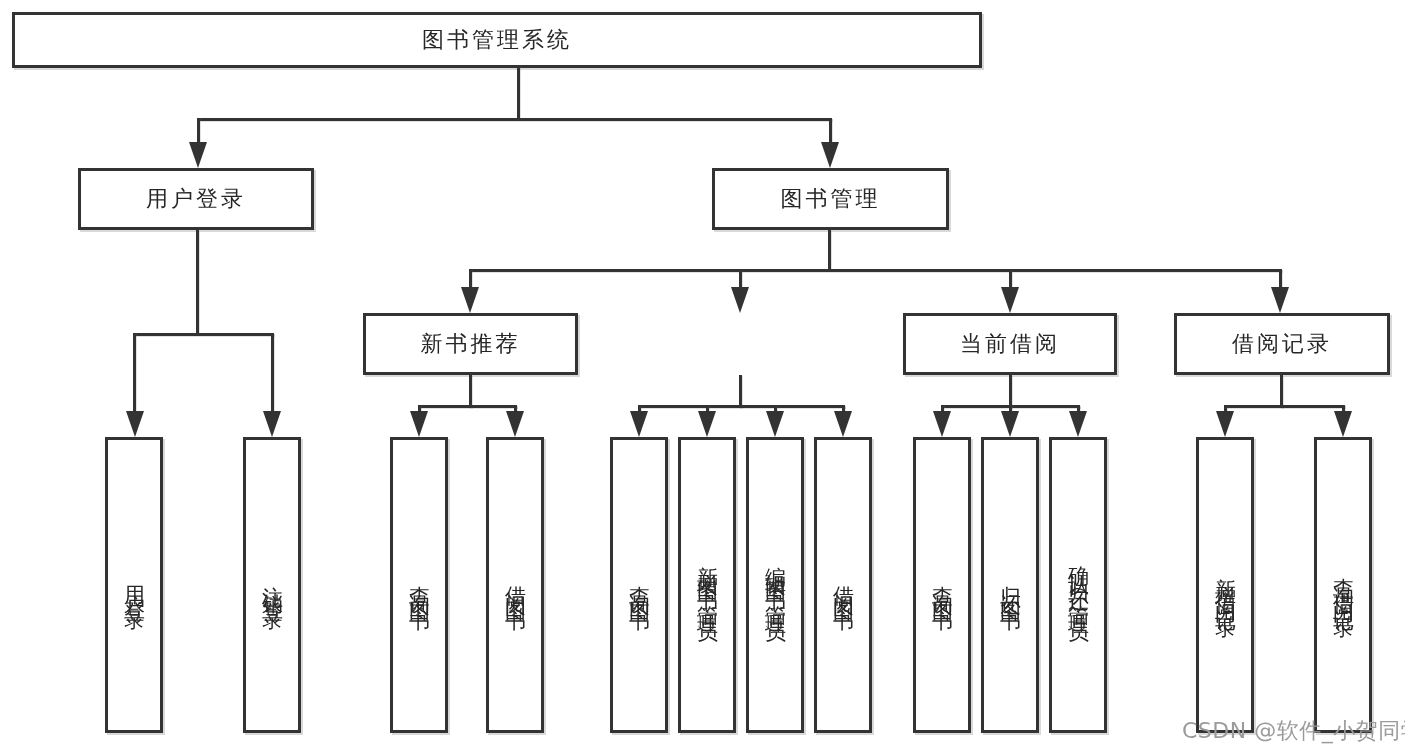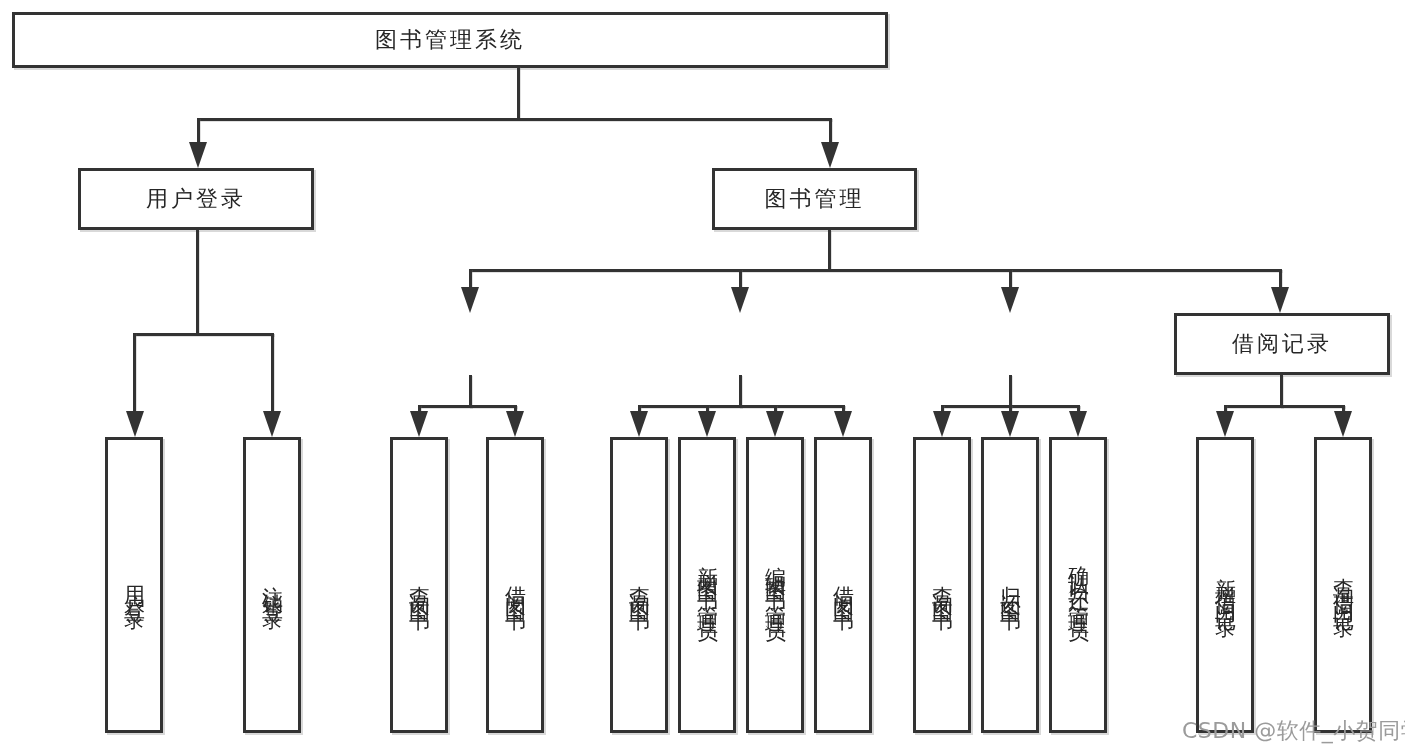--- a/index.html
+++ b/index.html
@@ -38,36 +38,36 @@
   .watermark{
     position:absolute;left:1182px;top:716px;
     font-size:22px;color:#9b9b9b;letter-spacing:0.5px;white-space:nowrap;
   }
 </style>
 </head>
 <body>
 
 <div class="canvas">
 
-  <div class="node" style="left:12px;top:12px;width:876px;height:56px;">
+  <div class="node" style="left:12px;top:12px;width:970px;height:56px;">
     <span>图书管理系统</span>
   </div>
 
   <div class="v" style="left:517px;top:66px;height:54px;"></div>
   <div class="h" style="left:197px;top:118px;width:635px;"></div>
 
   <div class="v" style="left:197px;top:118px;height:30px;"></div>
   <div class="arw" style="left:189px;top:142px;"></div>
   <div class="v" style="left:829px;top:118px;height:30px;"></div>
   <div class="arw" style="left:821px;top:142px;"></div>
 
   <div class="node" style="left:78px;top:168px;width:236px;height:62px;">
     <span>用户登录</span>
   </div>
-  <div class="node" style="left:712px;top:168px;width:205px;height:62px;">
+  <div class="node" style="left:712px;top:168px;width:237px;height:62px;">
     <span>图书管理</span>
   </div>
 
   <div class="v" style="left:196px;top:230px;height:105px;"></div>
   <div class="h" style="left:133px;top:333px;width:141px;"></div>
   <div class="v" style="left:133px;top:333px;height:82px;"></div>
   <div class="arw" style="left:126px;top:411px;"></div>
   <div class="v" style="left:271px;top:333px;height:82px;"></div>
   <div class="arw" style="left:263px;top:411px;"></div>
 
@@ -75,20 +75,26 @@
   <div class="h" style="left:469px;top:269px;width:813px;"></div>
   <div class="v" style="left:469px;top:269px;height:22px;"></div>
   <div class="arw" style="left:461px;top:287px;"></div>
   <div class="v" style="left:739px;top:269px;height:22px;"></div>
   <div class="arw" style="left:731px;top:287px;"></div>
   <div class="v" style="left:1009px;top:269px;height:22px;"></div>
   <div class="arw" style="left:1001px;top:287px;"></div>
   <div class="v" style="left:1279px;top:269px;height:22px;"></div>
   <div class="arw" style="left:1271px;top:287px;"></div>
 
+  <div class="node" style="left:363px;top:313px;width:215px;height:62px;">
+    <span>新书推荐</span>
+  </div>
+  <div class="node" style="left:903px;top:313px;width:214px;height:62px;">
+    <span>当前借阅</span>
+  </div>
   <div class="node" style="left:1174px;top:313px;width:216px;height:62px;">
     <span>借阅记录</span>
   </div>
 
   <div class="v" style="left:469px;top:375px;height:33px;"></div>
   <div class="v" style="left:739px;top:375px;height:33px;"></div>
   <div class="v" style="left:1009px;top:375px;height:33px;"></div>
   <div class="v" style="left:1280px;top:375px;height:33px;"></div>
 
   <div class="h" style="left:418px;top:405px;width:99px;"></div>

